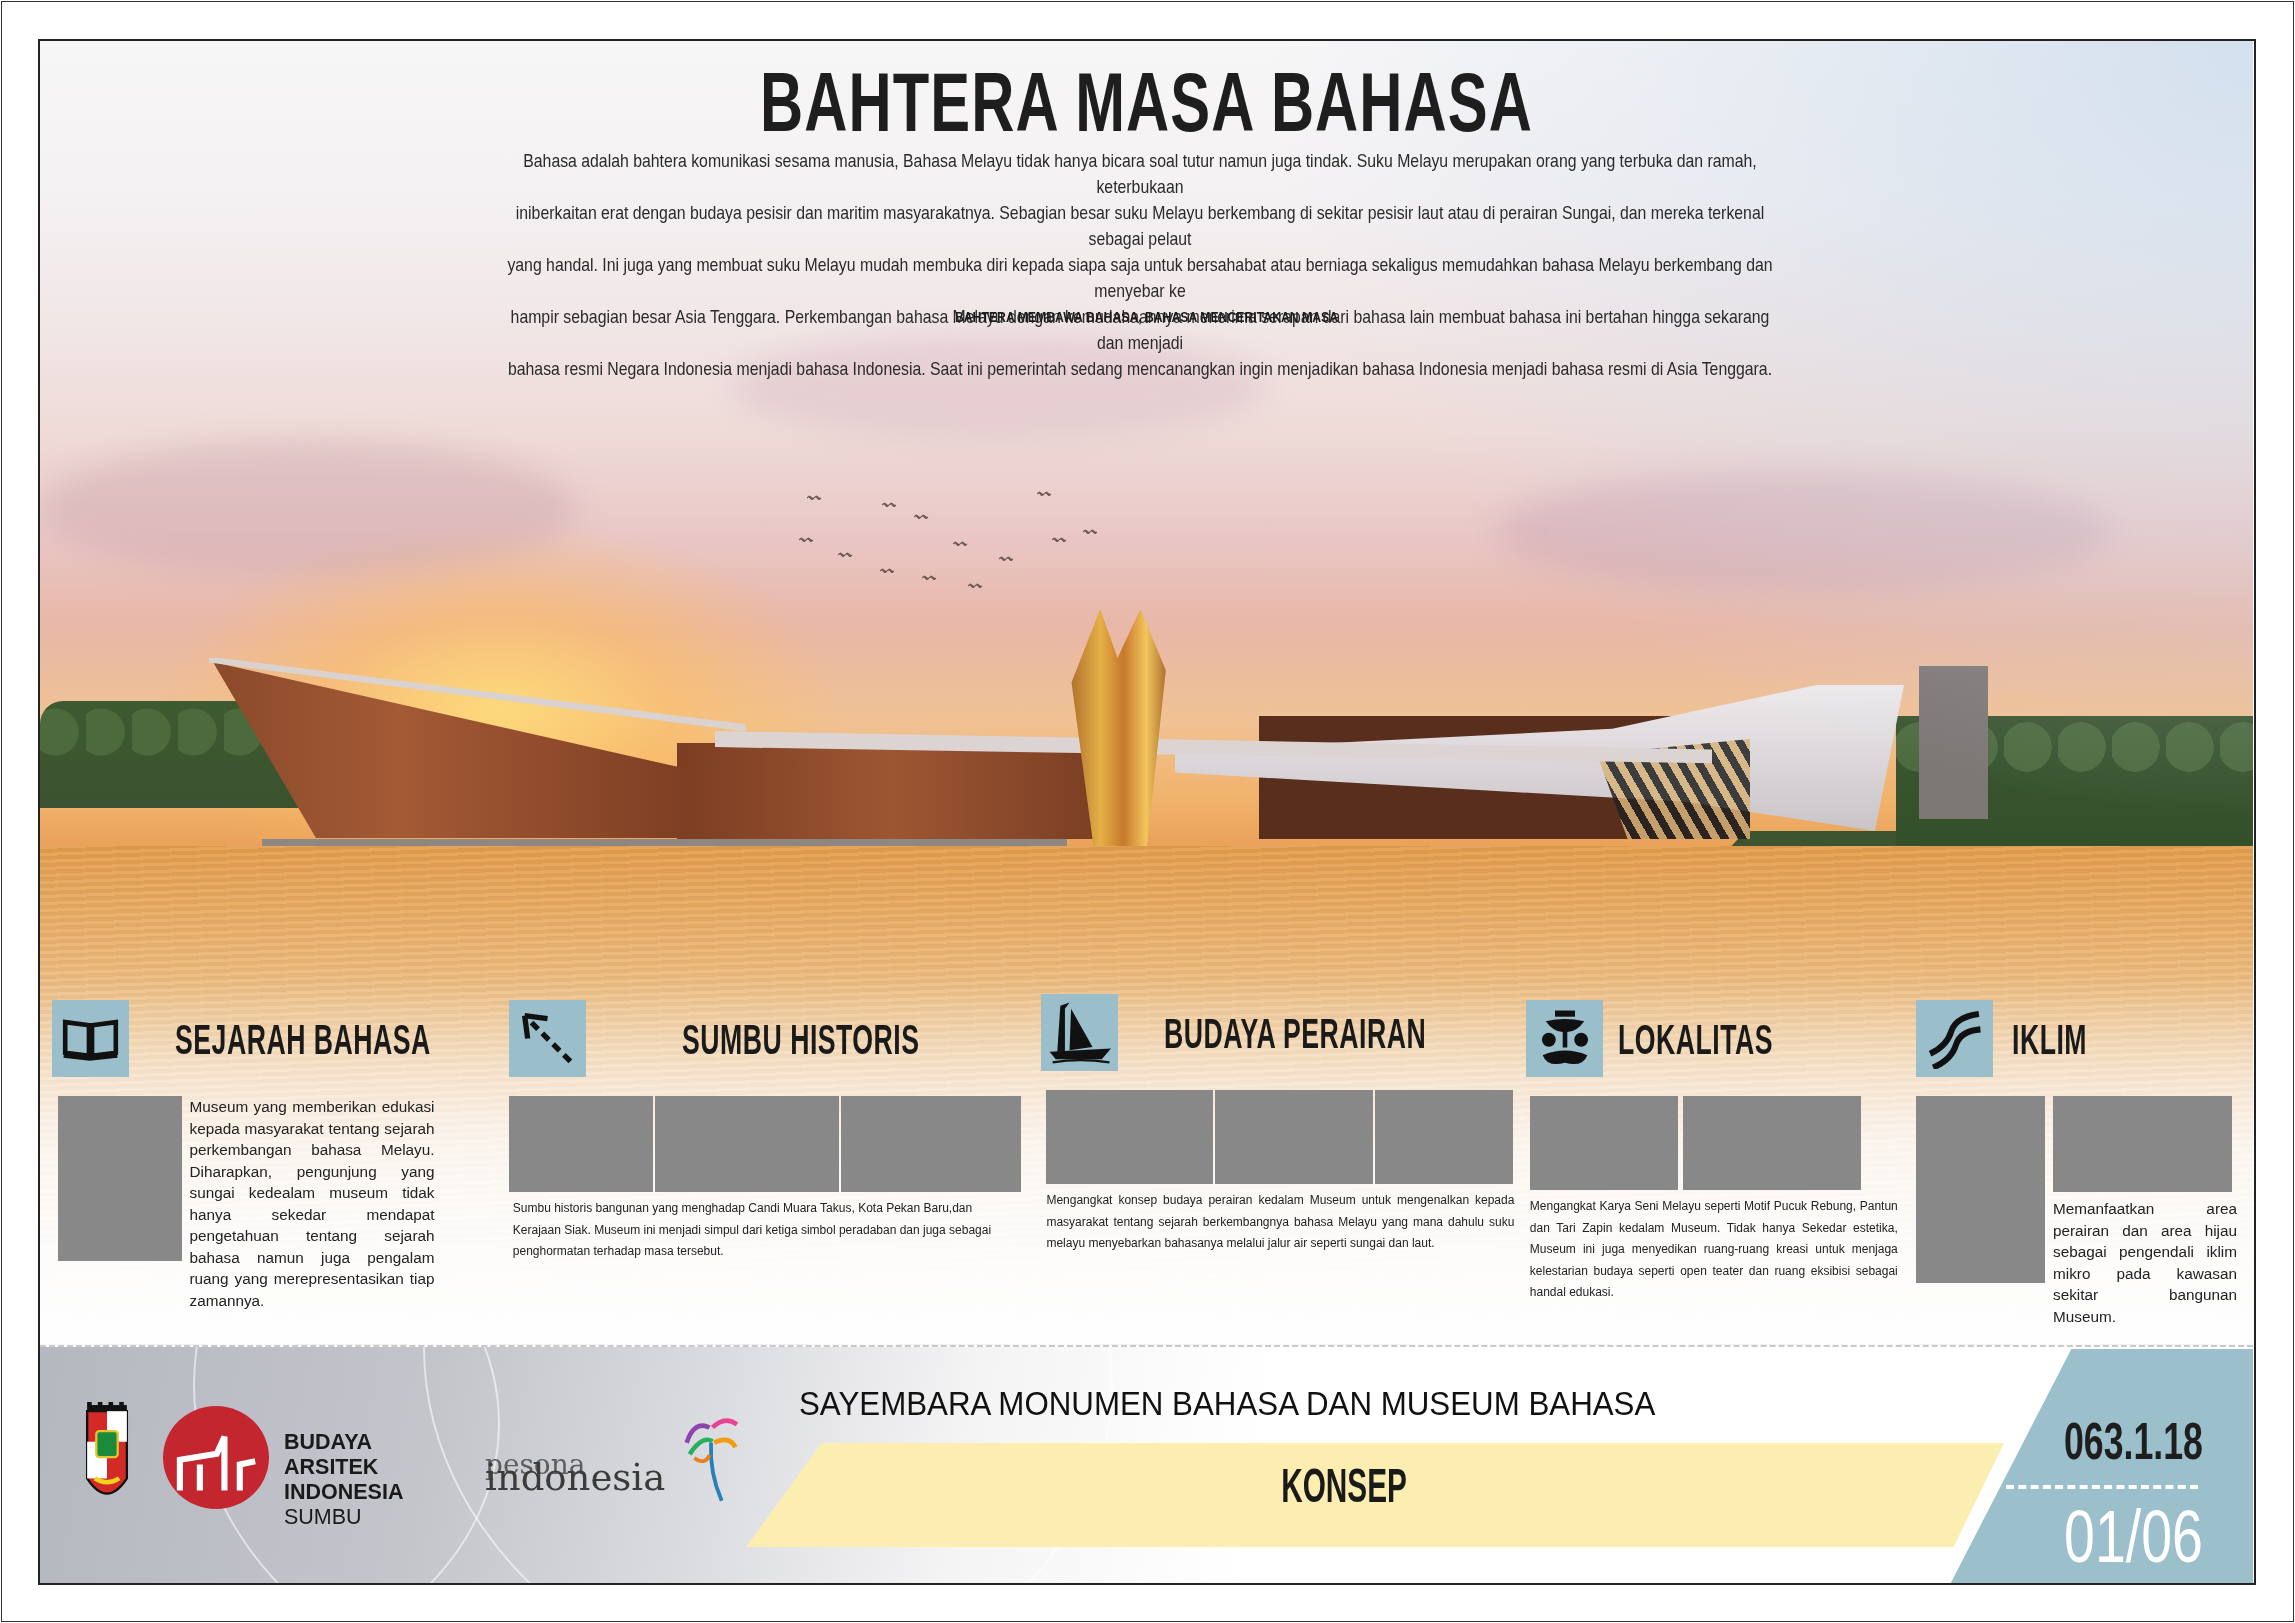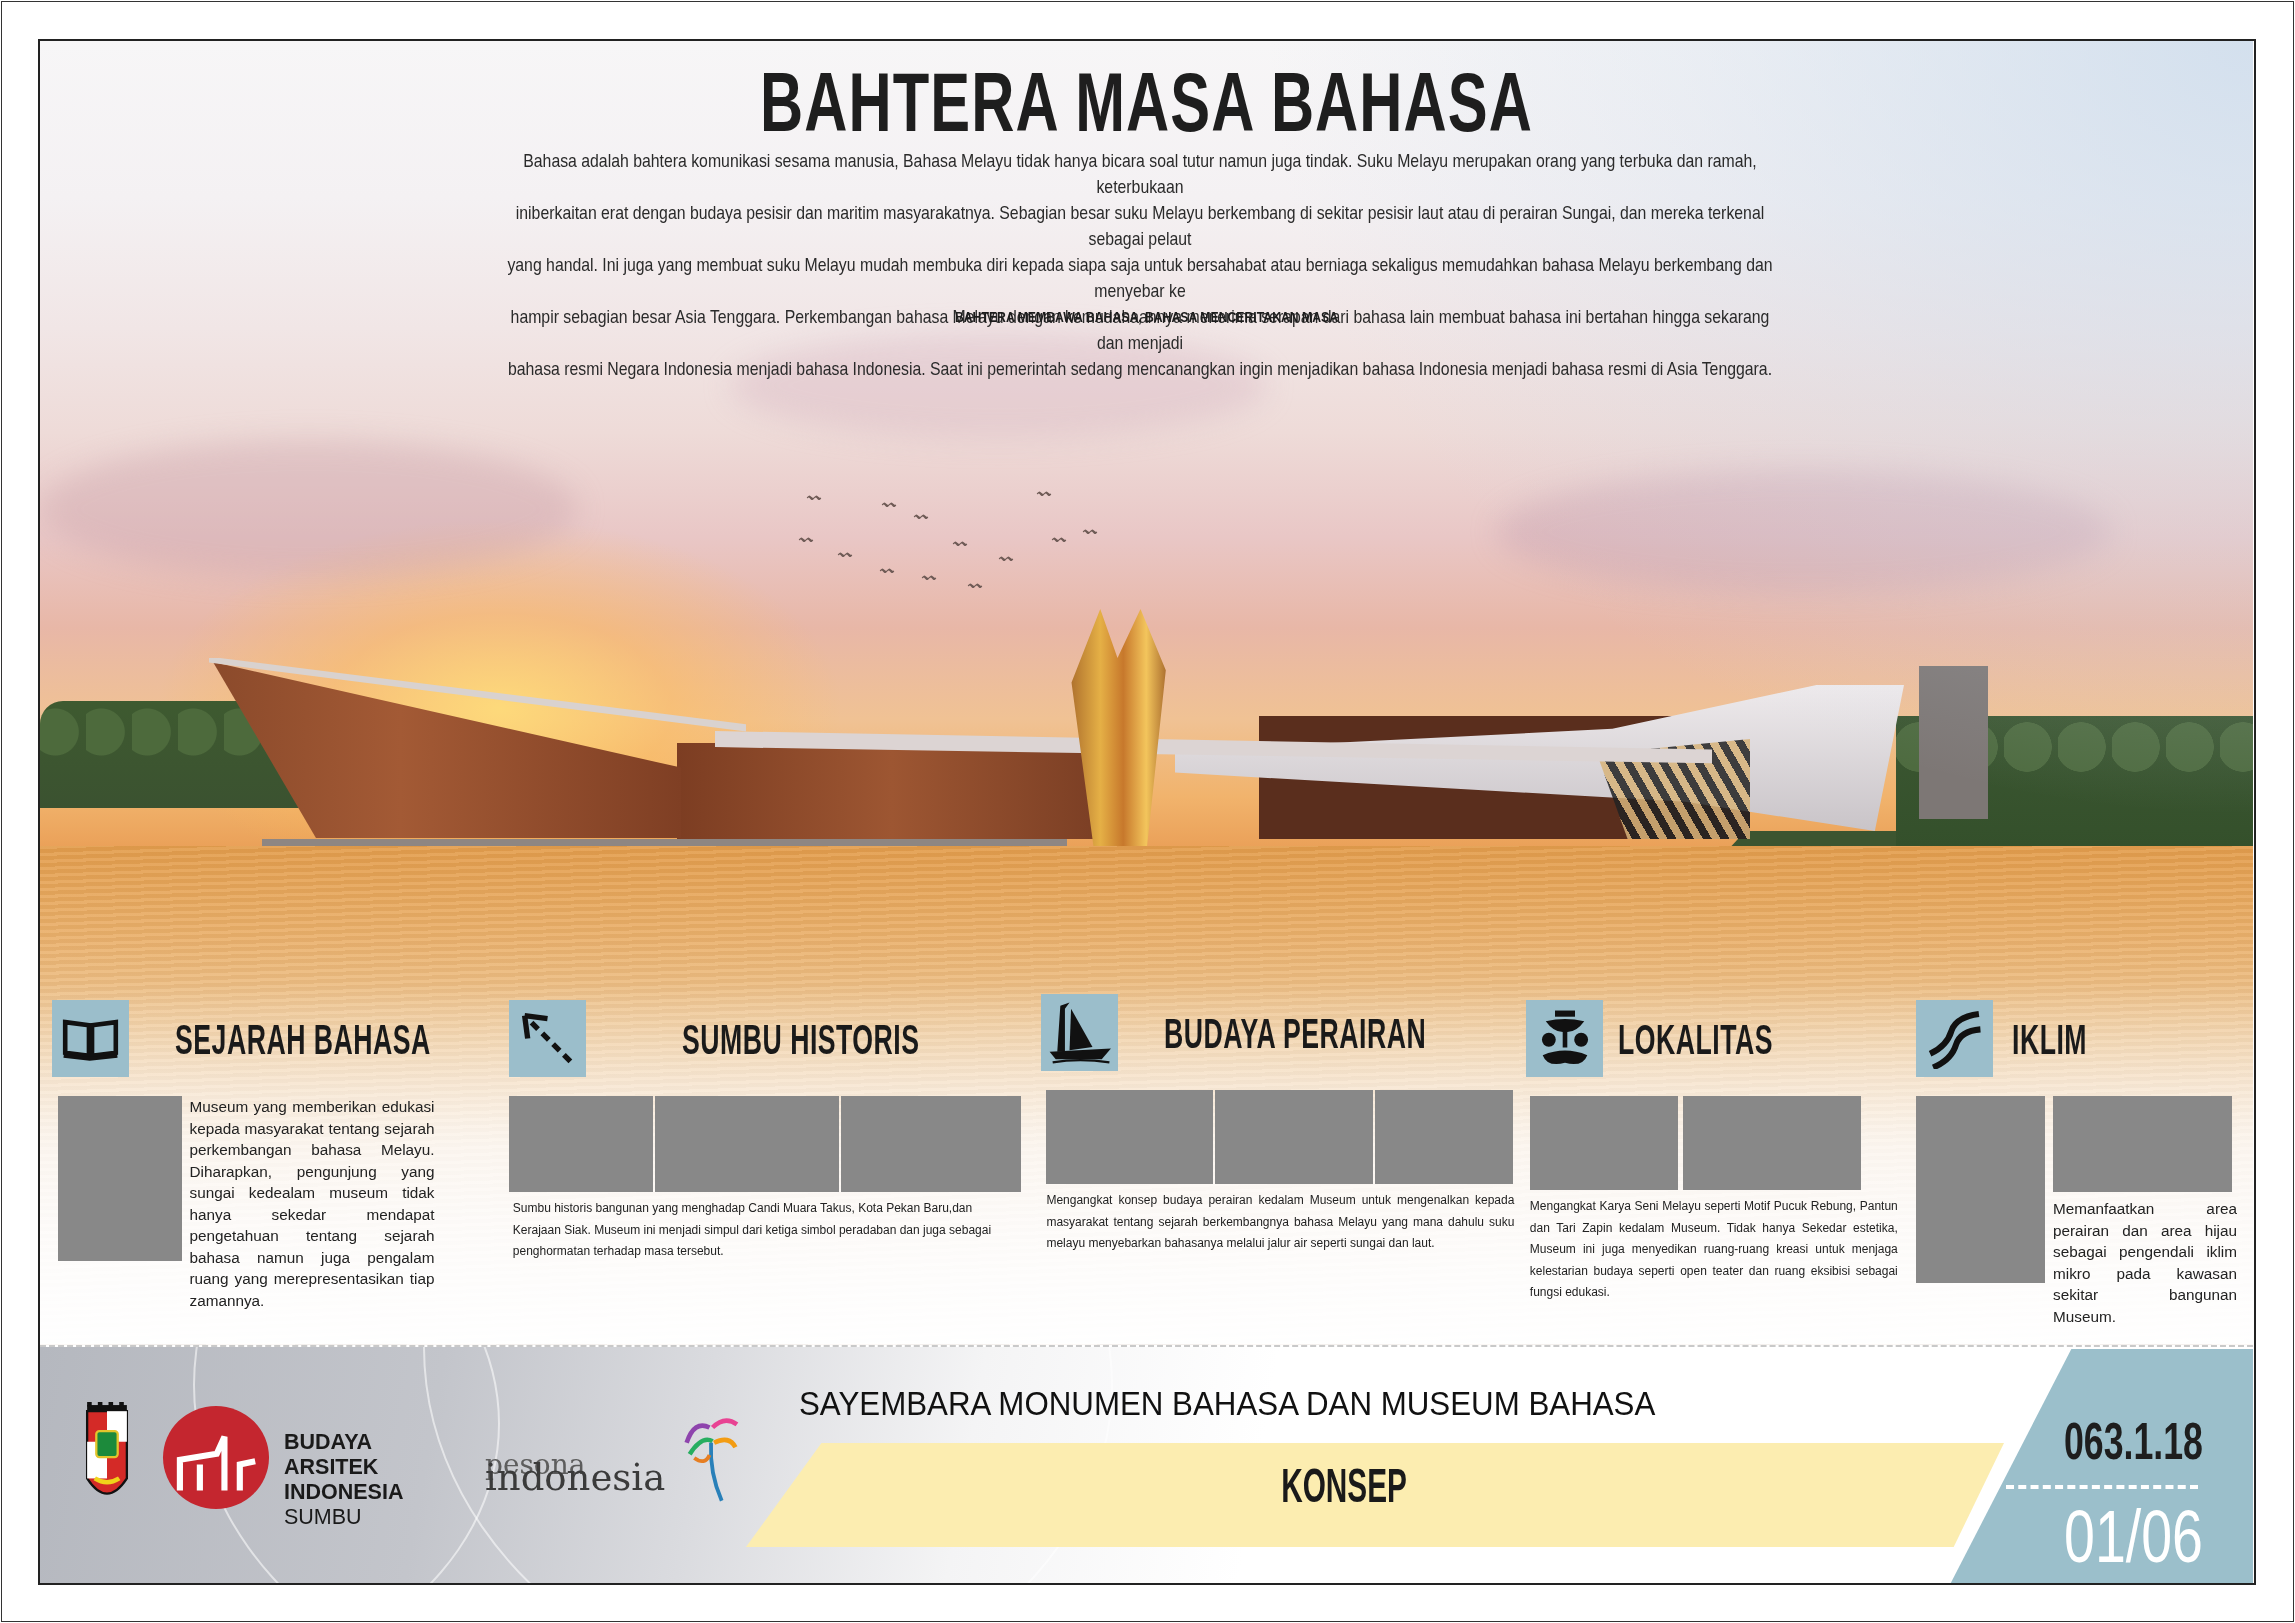--- a/index.html
+++ b/index.html
@@ -210,21 +210,21 @@
           <rect x="22" y="2" width="26" height="8" fill="#111"></rect>
           <path d="M10 16 Q35 10 60 16 Q50 30 38 30 L38 50 L32 50 L32 30 Q20 30 10 16 Z" fill="#111"></path>
           <circle cx="14" cy="40" r="9" fill="#111"></circle>
           <circle cx="56" cy="40" r="9" fill="#111"></circle>
           <path d="M6 60 Q35 48 64 60 Q58 76 35 70 Q12 76 6 60 Z" fill="#111"></path>
         </svg>
     </div>
     <div class="heading" style="left:92px;">LOKALITAS</div>
     <div class="photo ph-dance" style="left:3.8px;top:96px;width:148px;height:94px;"></div>
     <div class="photo ph-motif" style="left:157px;top:96px;width:178px;height:94px;"></div>
-    <div class="desc" style="left:3.8px;top:196px;width:368px;">Mengangkat Karya Seni Melayu seperti Motif Pucuk Rebung, Pantun dan Tari Zapin kedalam Museum. Tidak hanya Sekedar estetika, Museum ini juga menyedikan ruang-ruang kreasi untuk menjaga kelestarian budaya seperti open teater dan ruang eksibisi sebagai fungsi edukasi.</div>
+    <div class="desc" style="left:3.8px;top:196px;width:368px;">Mengangkat Karya Seni Melayu seperti Motif Pucuk Rebung, Pantun dan Tari Zapin kedalam Museum. Tidak hanya Sekedar estetika, Museum ini juga menyedikan ruang-ruang kreasi untuk menjaga kelestarian budaya seperti open teater dan ruang eksibisi sebagai handal edukasi.</div>
   </div>
 
   <div class="concept" style="left:1876px;">
     <div class="icon-box">
       <svg width="61" height="61" viewBox="0 0 80 80">
           <path d="M8 60 Q30 50 36 30 Q42 12 72 8" stroke="#111" stroke-width="8" fill="none"></path>
           <path d="M12 78 Q36 68 42 48 Q48 30 74 28" stroke="#111" stroke-width="8" fill="none"></path>
         </svg>
     </div>
     <div class="heading" style="left:96px;">IKLIM</div>

